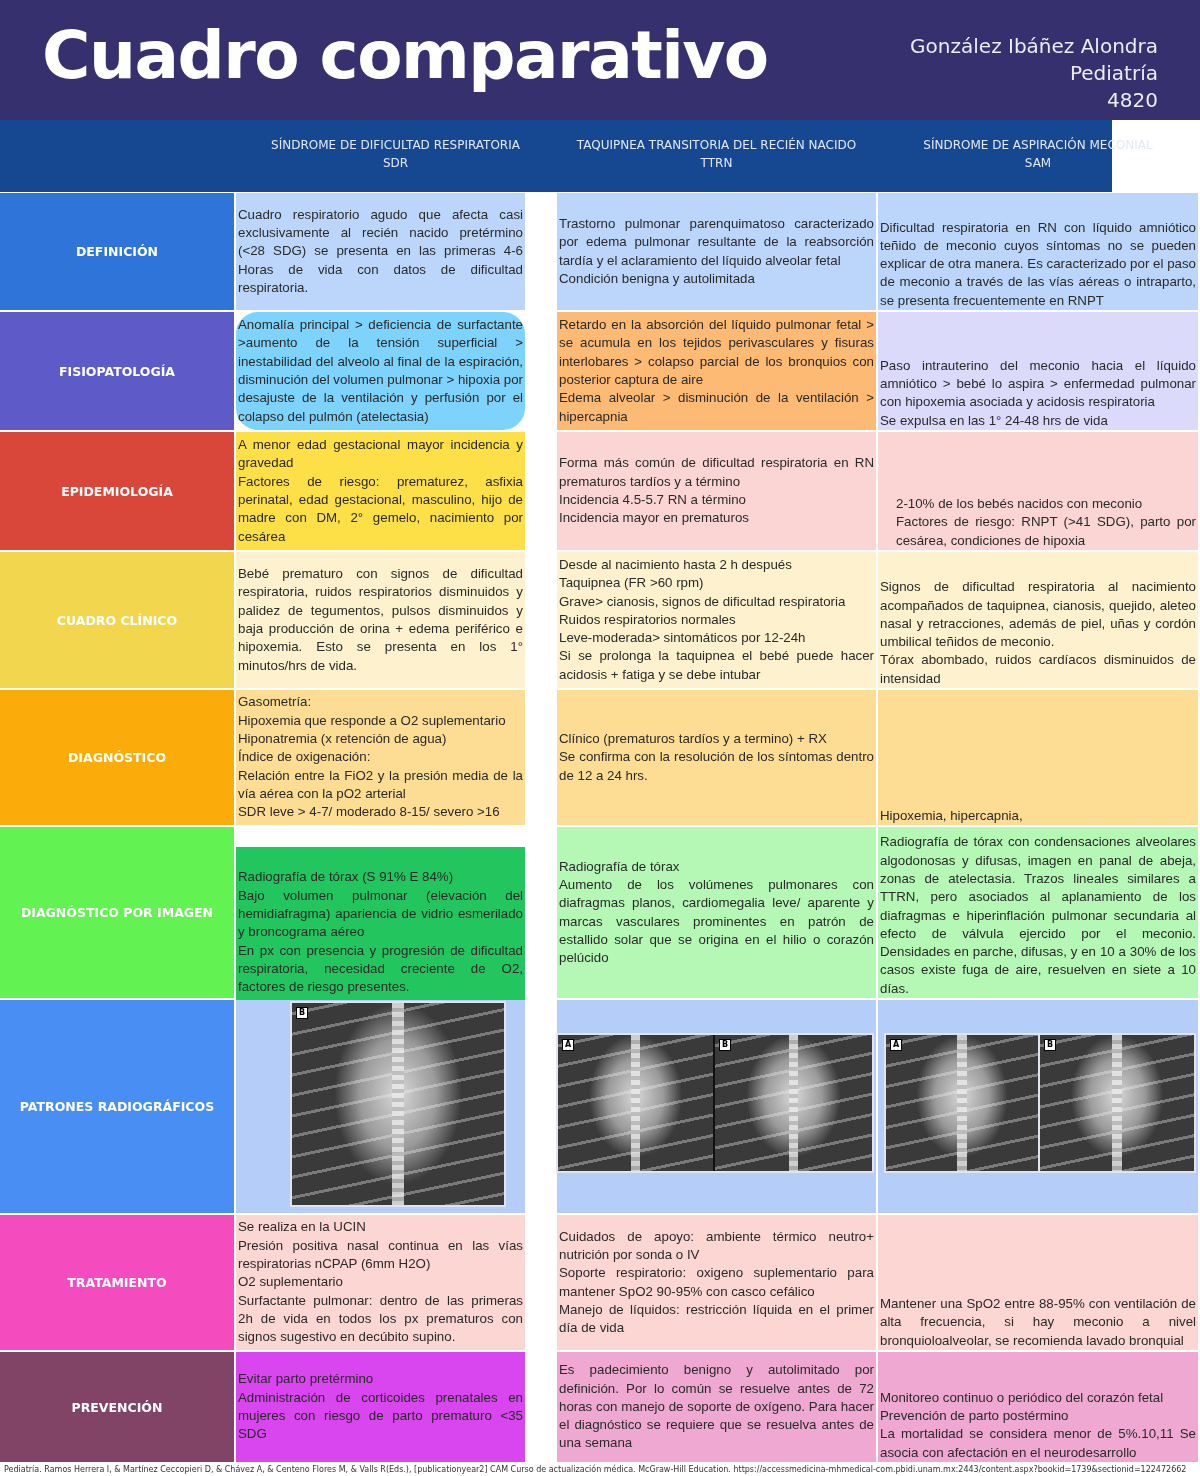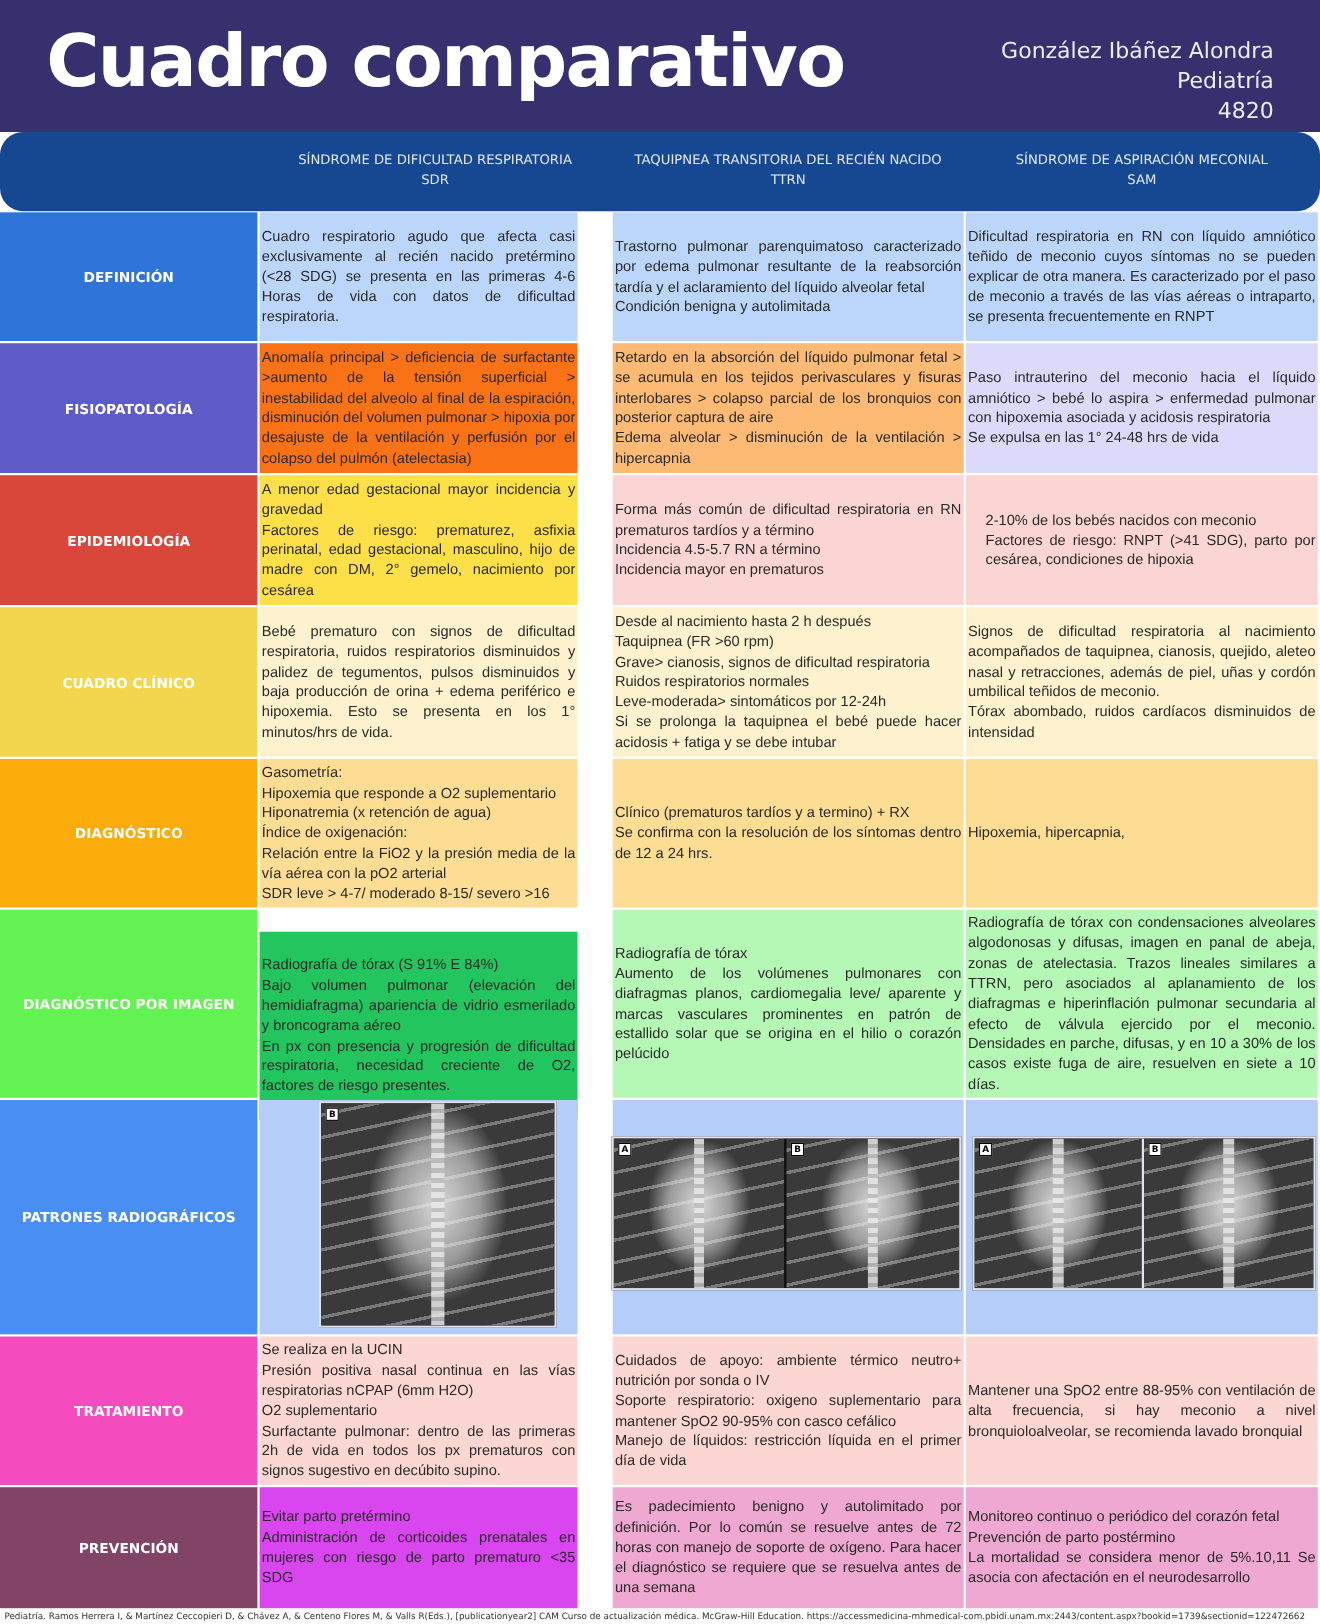--- a/index.html
+++ b/index.html
@@ -14,23 +14,22 @@
     position: absolute; left: 42px; top: 12px;
     font-family: "DejaVu Sans", sans-serif; font-weight: bold;
     font-size: 66px; letter-spacing: -1.5px; color: #ffffff; line-height: 88px;
   }
   .author-block {
     position: absolute; right: 42px; top: 33px; text-align: right;
     color: #ececf4; font-family: "DejaVu Sans", sans-serif; font-size: 20px; line-height: 27px;
   }
 
   .col-header {
-    position: absolute; left: 0; top: 120px; width: 1200px; height: 72px;
+    position: absolute; left: 0; top: 120px; width: 1112px; height: 72px;
     background: #164892;
-    border-radius: 21px;
   }
   .col-header .col {
     position: absolute; top: 16px; text-align: center; color: #e3e8f4;
     font-family: "DejaVu Sans", sans-serif; font-size: 12px; line-height: 18px;
   }
 
   .row { position: absolute; left: 0; width: 1200px; }
   .cell-label {
     position: absolute; left: 0; top: 0; width: 234px; height: 100%;
     display: flex; align-items: center; justify-content: center; text-align: center;
@@ -38,21 +37,21 @@
   }
   .cell {
     position: absolute; top: 0; height: 100%;
     display: flex; align-items: center;
     font-family: "Liberation Sans", sans-serif; font-size: 13.3px; line-height: 18.3px; color: #2a2a2a;
     padding: 0 2px;
   }
   .cell .txt { width: 100%; text-align: justify; white-space: pre-line; }
   .c1 { left: 236px; width: 289px; }
   .c2 { left: 557px; width: 319px; }
-  .c3 { left: 878px; width: 320px; }
+  .c3 { left: 878px; width: 320px; align-items: flex-end; }
 
   .xray-box { position: absolute; background: #111; border: 2px solid #e0e4ee; overflow: hidden; }
   .xray {
     position: absolute; top: 0; bottom: 0;
     background:
       repeating-linear-gradient(168deg, rgba(255,255,255,0) 0 9px, rgba(240,240,240,0.35) 9px 12px, rgba(255,255,255,0) 12px 20px),
       radial-gradient(ellipse 30% 45% at 50% 45%, #d8d8d8 0%, #9a9a9a 60%, #3a3a3a 100%);
   }
   .xray::before {
     content: ""; position: absolute; left: 47%; top: 0; width: 6%; height: 100%;
@@ -107,21 +106,21 @@
       <div class="txt">Trastorno pulmonar parenquimatoso caracterizado por edema pulmonar resultante de la reabsorción tardía y el aclaramiento del líquido alveolar fetal
 Condición benigna y autolimitada</div>
     </div>
   <div class="cell c3" style="background:#bcd6fb;">
       <div class="txt">Dificultad respiratoria en RN con líquido amniótico teñido de meconio cuyos síntomas no se pueden explicar de otra manera. Es caracterizado por el paso de meconio a través de las vías aéreas o intraparto, se presenta frecuentemente en RNPT</div>
     </div>
 </div>
 
 <div class="row" style="top:312px;height:118px;">
   <div class="cell-label" style="background:#5e5bc9;">FISIOPATOLOGÍA</div>
-  <div class="cell c1" style="background:#f97316;">
+  <div class="cell c1" style="background:#7dd3fc;border-radius:22px;">
       <div class="txt">Anomalía principal &gt; deficiencia de surfactante &gt;aumento de la tensión superficial &gt; inestabilidad del alveolo al final de la espiración, disminución del volumen pulmonar &gt; hipoxia por desajuste de la ventilación y perfusión por el colapso del pulmón (atelectasia)</div>
     </div>
   <div class="cell c2" style="background:#fdba74;">
       <div class="txt">Retardo en la absorción del líquido pulmonar fetal &gt; se acumula en los tejidos perivasculares y fisuras interlobares &gt; colapso parcial de los bronquios con posterior captura de aire
 Edema alveolar &gt; disminución de la ventilación &gt; hipercapnia</div>
     </div>
   <div class="cell c3" style="background:#dcdafb;">
       <div class="txt">Paso intrauterino del meconio hacia el líquido amniótico &gt; bebé lo aspira &gt; enfermedad pulmonar con hipoxemia asociada y acidosis respiratoria
 Se expulsa en las 1° 24-48 hrs de vida</div>
     </div>

